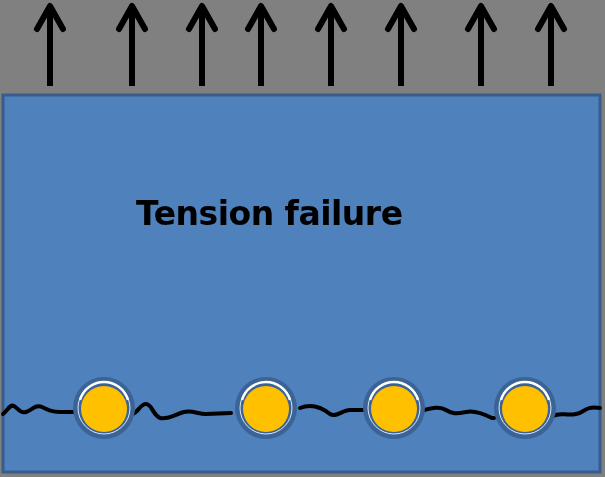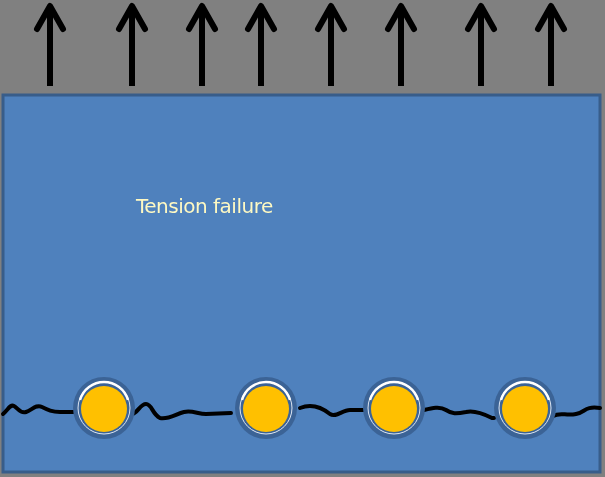--- a/index.html
+++ b/index.html
@@ -7,23 +7,23 @@
       width: 605px; height: 477px; overflow: hidden;
       background: #808080;
       position: relative;
       font-family: "DejaVu Sans", sans-serif;
     }
     #diagram { position: absolute; left: 0; top: 0; width: 605px; height: 477px; }
     .label {
       position: absolute;
       left: 136px; top: 194px;
       font-family: "DejaVu Sans", sans-serif;
-      font-weight: normal;
-      font-size: 20px;
-      color: #fef9c3;
+      font-weight: bold;
+      font-size: 33px;
+      color: #000000;
       letter-spacing: -0.5px;
       white-space: nowrap;
     }
   </style>
 </head>
 <body>
 
 <svg id="diagram" width="605" height="477" viewBox="0 0 605 477" xmlns="http://www.w3.org/2000/svg">
   <rect x="0" y="0" width="605" height="477" fill="#808080"></rect>
   <g id="arrows">

